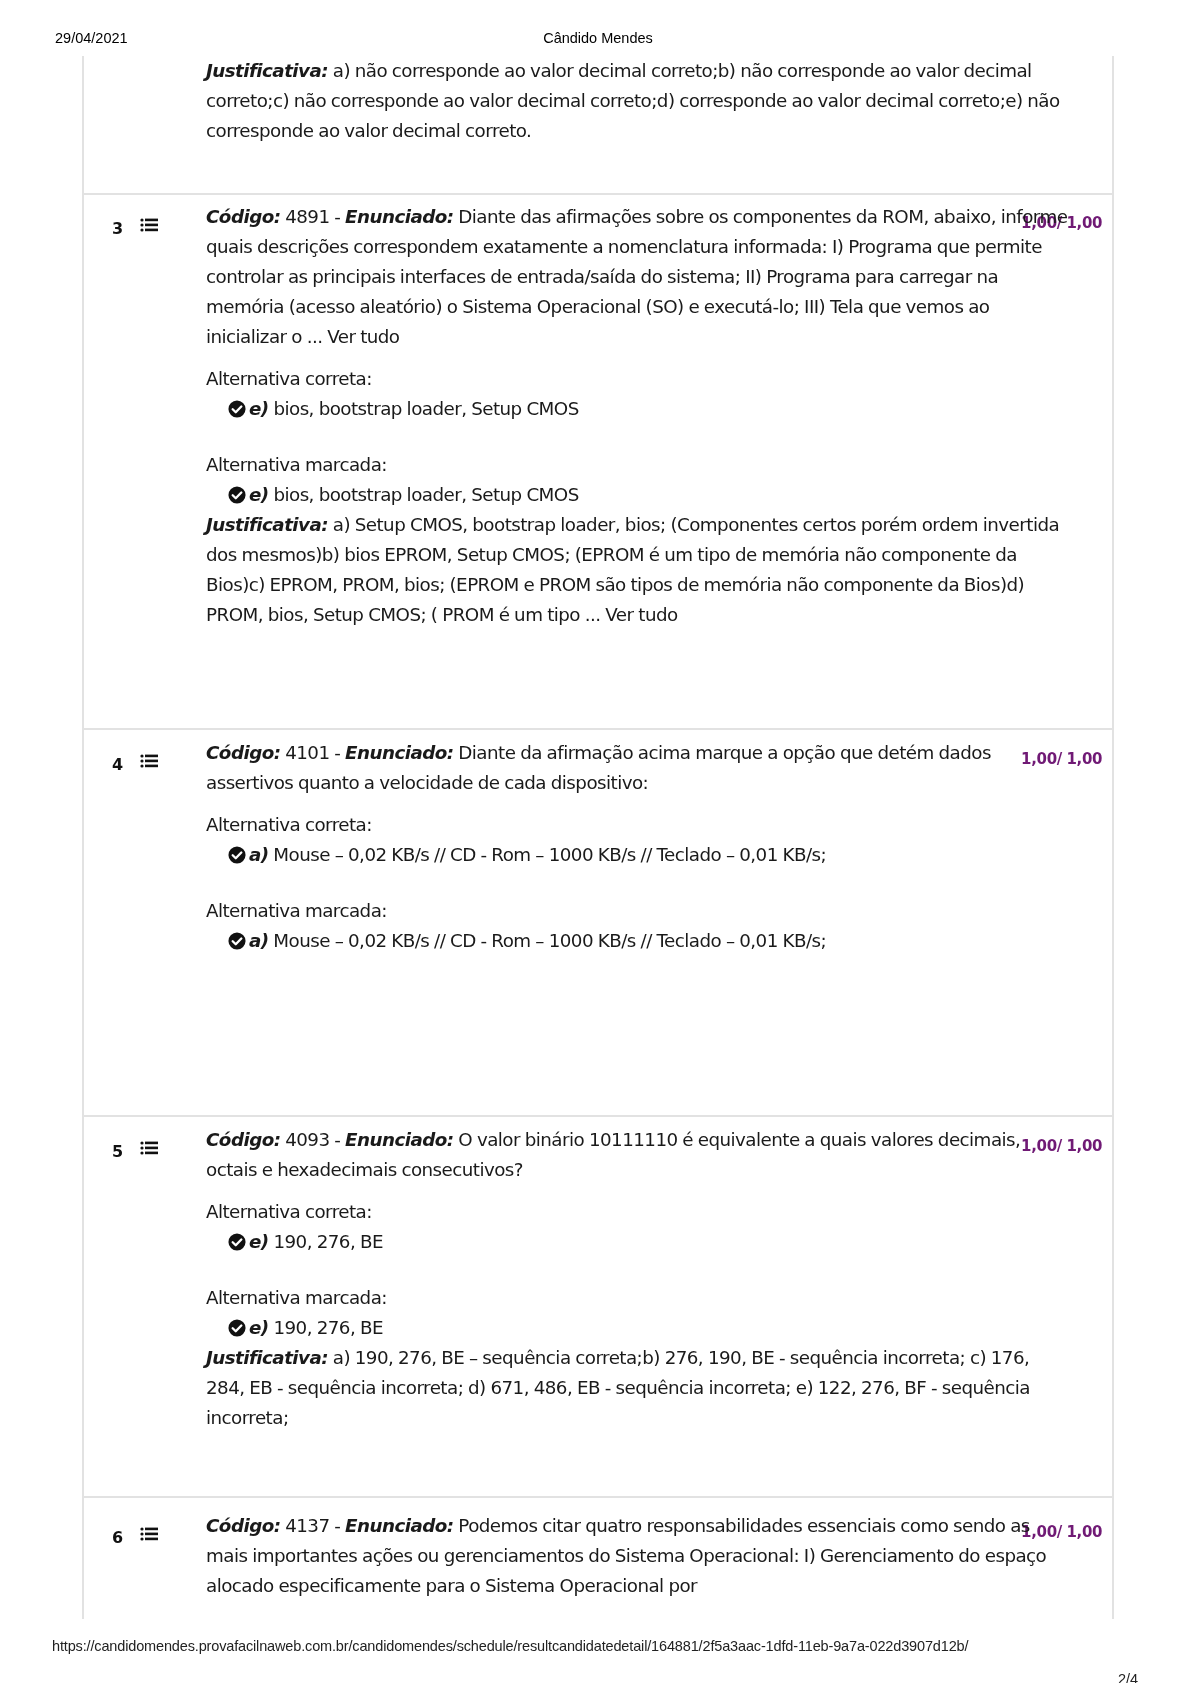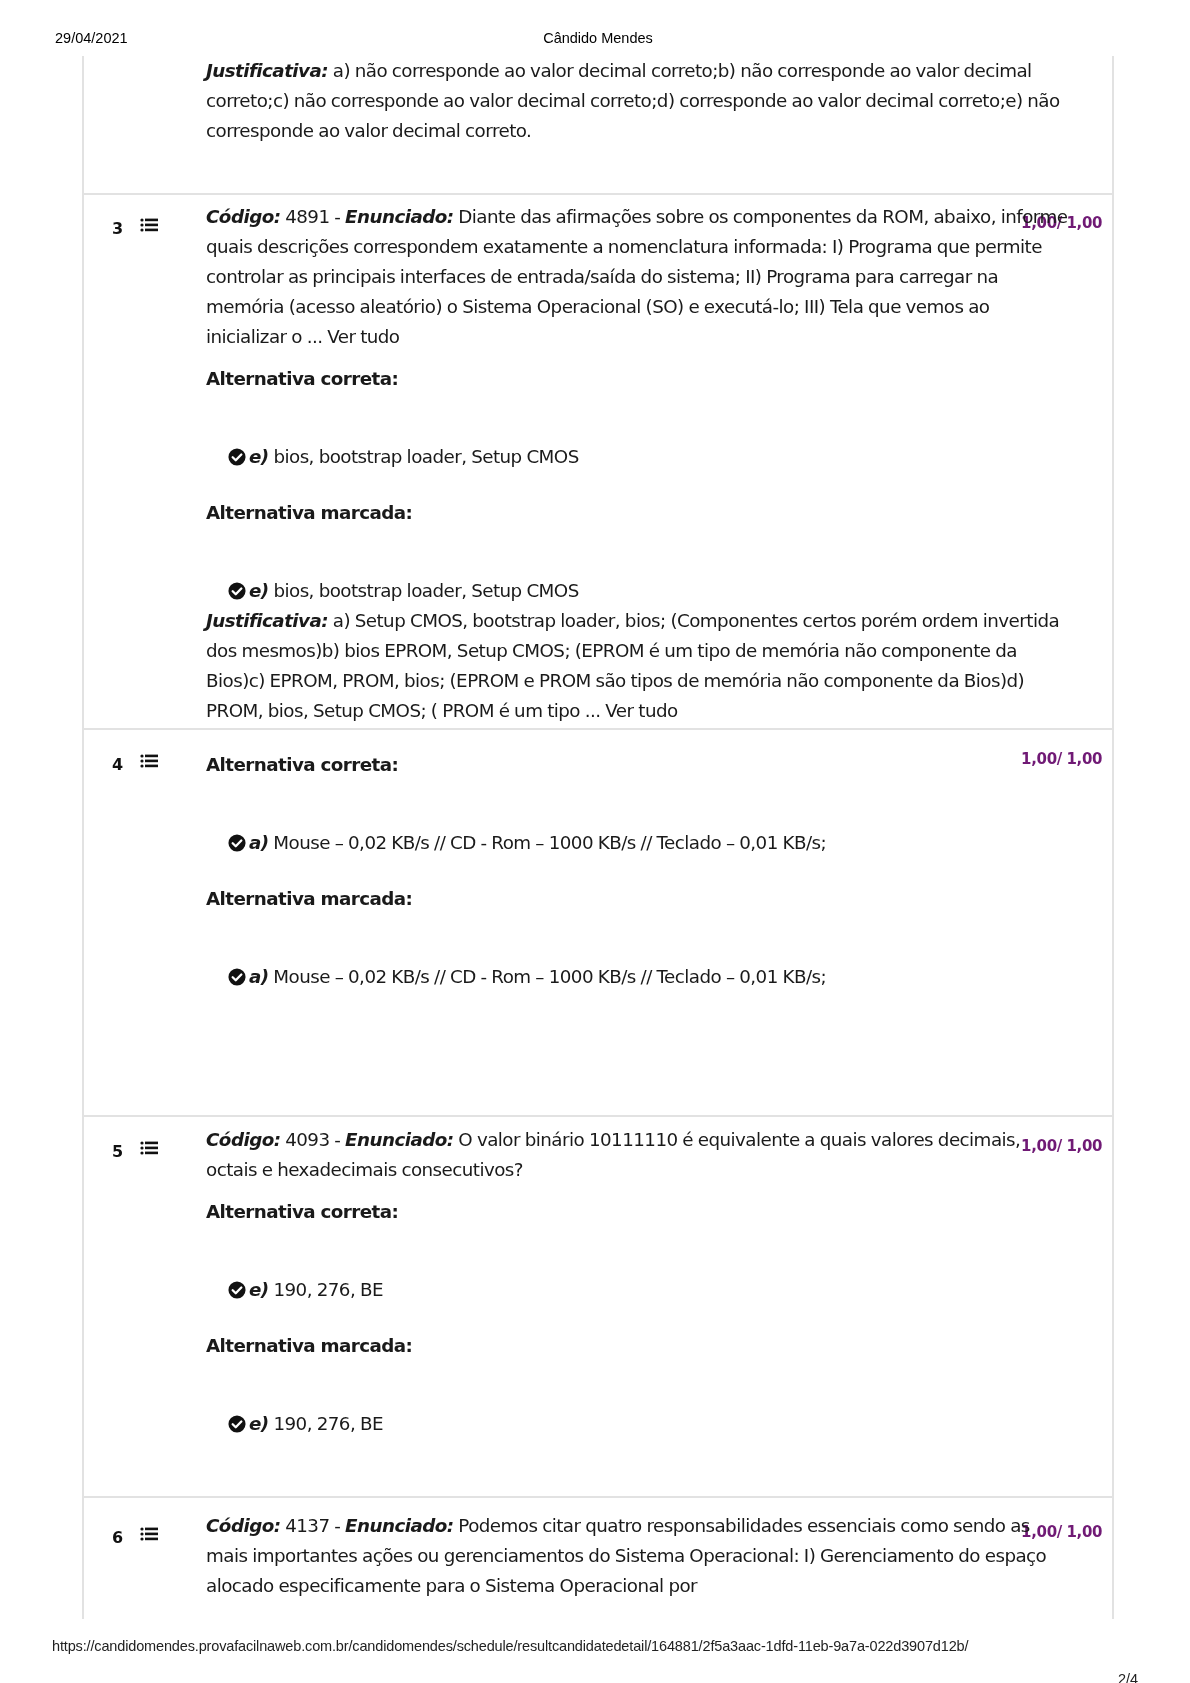--- a/index.html
+++ b/index.html
@@ -20,22 +20,22 @@
 
   .content { font-family: "DejaVu Sans", sans-serif; font-size: 18.3px; line-height: 30px; color: #1a1a1a; letter-spacing: -0.55px; word-spacing: -0.5px; }
   .content b { font-weight: bold; font-style: italic; }
 
   .block { position: absolute; left: 122px; width: 862px; }
 
   .q-num { position: absolute; left: 28px; font-family: "DejaVu Sans", sans-serif; font-weight: bold; font-size: 16px; color: #111; }
   .q-icon { position: absolute; left: 56px; width: 18px; height: 14px; }
   .q-score { position: absolute; left: 937px; width: 110px; font-family: "DejaVu Sans", sans-serif; font-weight: bold; font-size: 15px; color: #701a75; letter-spacing: -0.3px; }
 
-  .alt-label { font-weight: bold; display: block; }
-  .alt-option { display: block; padding-left: 22px; margin-top: 48px; }
+  .alt-label { font-weight: normal; display: block; }
+  .alt-option { display: block; padding-left: 22px; }
   .check { display: inline-block; width: 18px; height: 18px; vertical-align: -3px; margin-right: 3px; }
   .gap { display: block; height: 26px; }
   .gap-sm { display: block; height: 12px; }
 </style>
 </head>
 <body>
 
 <div class="print-header">
   <span class="date">29/04/2021</span>
   <span class="title">Cândido Mendes</span>
@@ -99,20 +99,25 @@
       <circle cx="2" cy="2" r="1.6" fill="#111"></circle>
         <rect x="5" y="0.6" width="13" height="2.6" fill="#111"></rect>
       <circle cx="2" cy="7" r="1.6" fill="#111"></circle>
         <rect x="5" y="5.6" width="13" height="2.6" fill="#111"></rect>
       <circle cx="2" cy="12" r="1.6" fill="#111"></circle>
         <rect x="5" y="10.6" width="13" height="2.6" fill="#111"></rect>
     </svg>
     <span class="q-score" style="top: 688px;">1,00/ 1,00</span>
 
     <div class="block" style="top: 682px;">
+      <div>
+        <b>Código:</b>
+        <span>4101</span><span> - </span><b>Enunciado:</b>
+        <span>Diante da afirmação acima marque a opção que detém dados assertivos quanto a velocidade de cada dispositivo:</span>
+      </div>
       <span class="gap-sm"></span>
       <span class="alt-label">Alternativa correta:</span>
       <span class="alt-option">
         <svg class="check" viewBox="0 0 20 20">
             <circle cx="10" cy="10" r="9.5" fill="#111"></circle>
             <path d="M5.2 10.3 L8.6 13.6 L14.8 7.2" stroke="#fff" stroke-width="2.6" fill="none" stroke-linecap="round" stroke-linejoin="round"></path>
           </svg><b>a)</b><span> Mouse – 0,02 KB/s // CD - Rom – 1000 KB/s // Teclado – 0,01 KB/s;</span>
       </span>
       <span class="gap"></span>
       <span class="alt-label">Alternativa marcada:</span>
@@ -154,20 +159,24 @@
           </svg><b>e)</b><span> 190, 276, BE</span>
       </span>
       <span class="gap"></span>
       <span class="alt-label">Alternativa marcada:</span>
       <span class="alt-option">
         <svg class="check" viewBox="0 0 20 20">
             <circle cx="10" cy="10" r="9.5" fill="#111"></circle>
             <path d="M5.2 10.3 L8.6 13.6 L14.8 7.2" stroke="#fff" stroke-width="2.6" fill="none" stroke-linecap="round" stroke-linejoin="round"></path>
           </svg><b>e)</b><span> 190, 276, BE</span>
       </span>
+      <div>
+        <b>Justificativa:</b>
+        <span>a) 190, 276, BE – sequência correta;b) 276, 190, BE - sequência incorreta; c) 176, 284, EB - sequência incorreta; d) 671, 486, EB - sequência incorreta; e) 122, 276, BF - sequência incorreta;</span>
+      </div>
     </div>
   </div>
 
   <div class="divider" style="top: 1440px;"></div>
 
   <div>
     <span class="q-num" style="top: 1467px;">6</span>
     <svg class="q-icon" style="top: 1471px;" viewBox="0 0 18 14">
       <circle cx="2" cy="2" r="1.6" fill="#111"></circle>
         <rect x="5" y="0.6" width="13" height="2.6" fill="#111"></rect>

